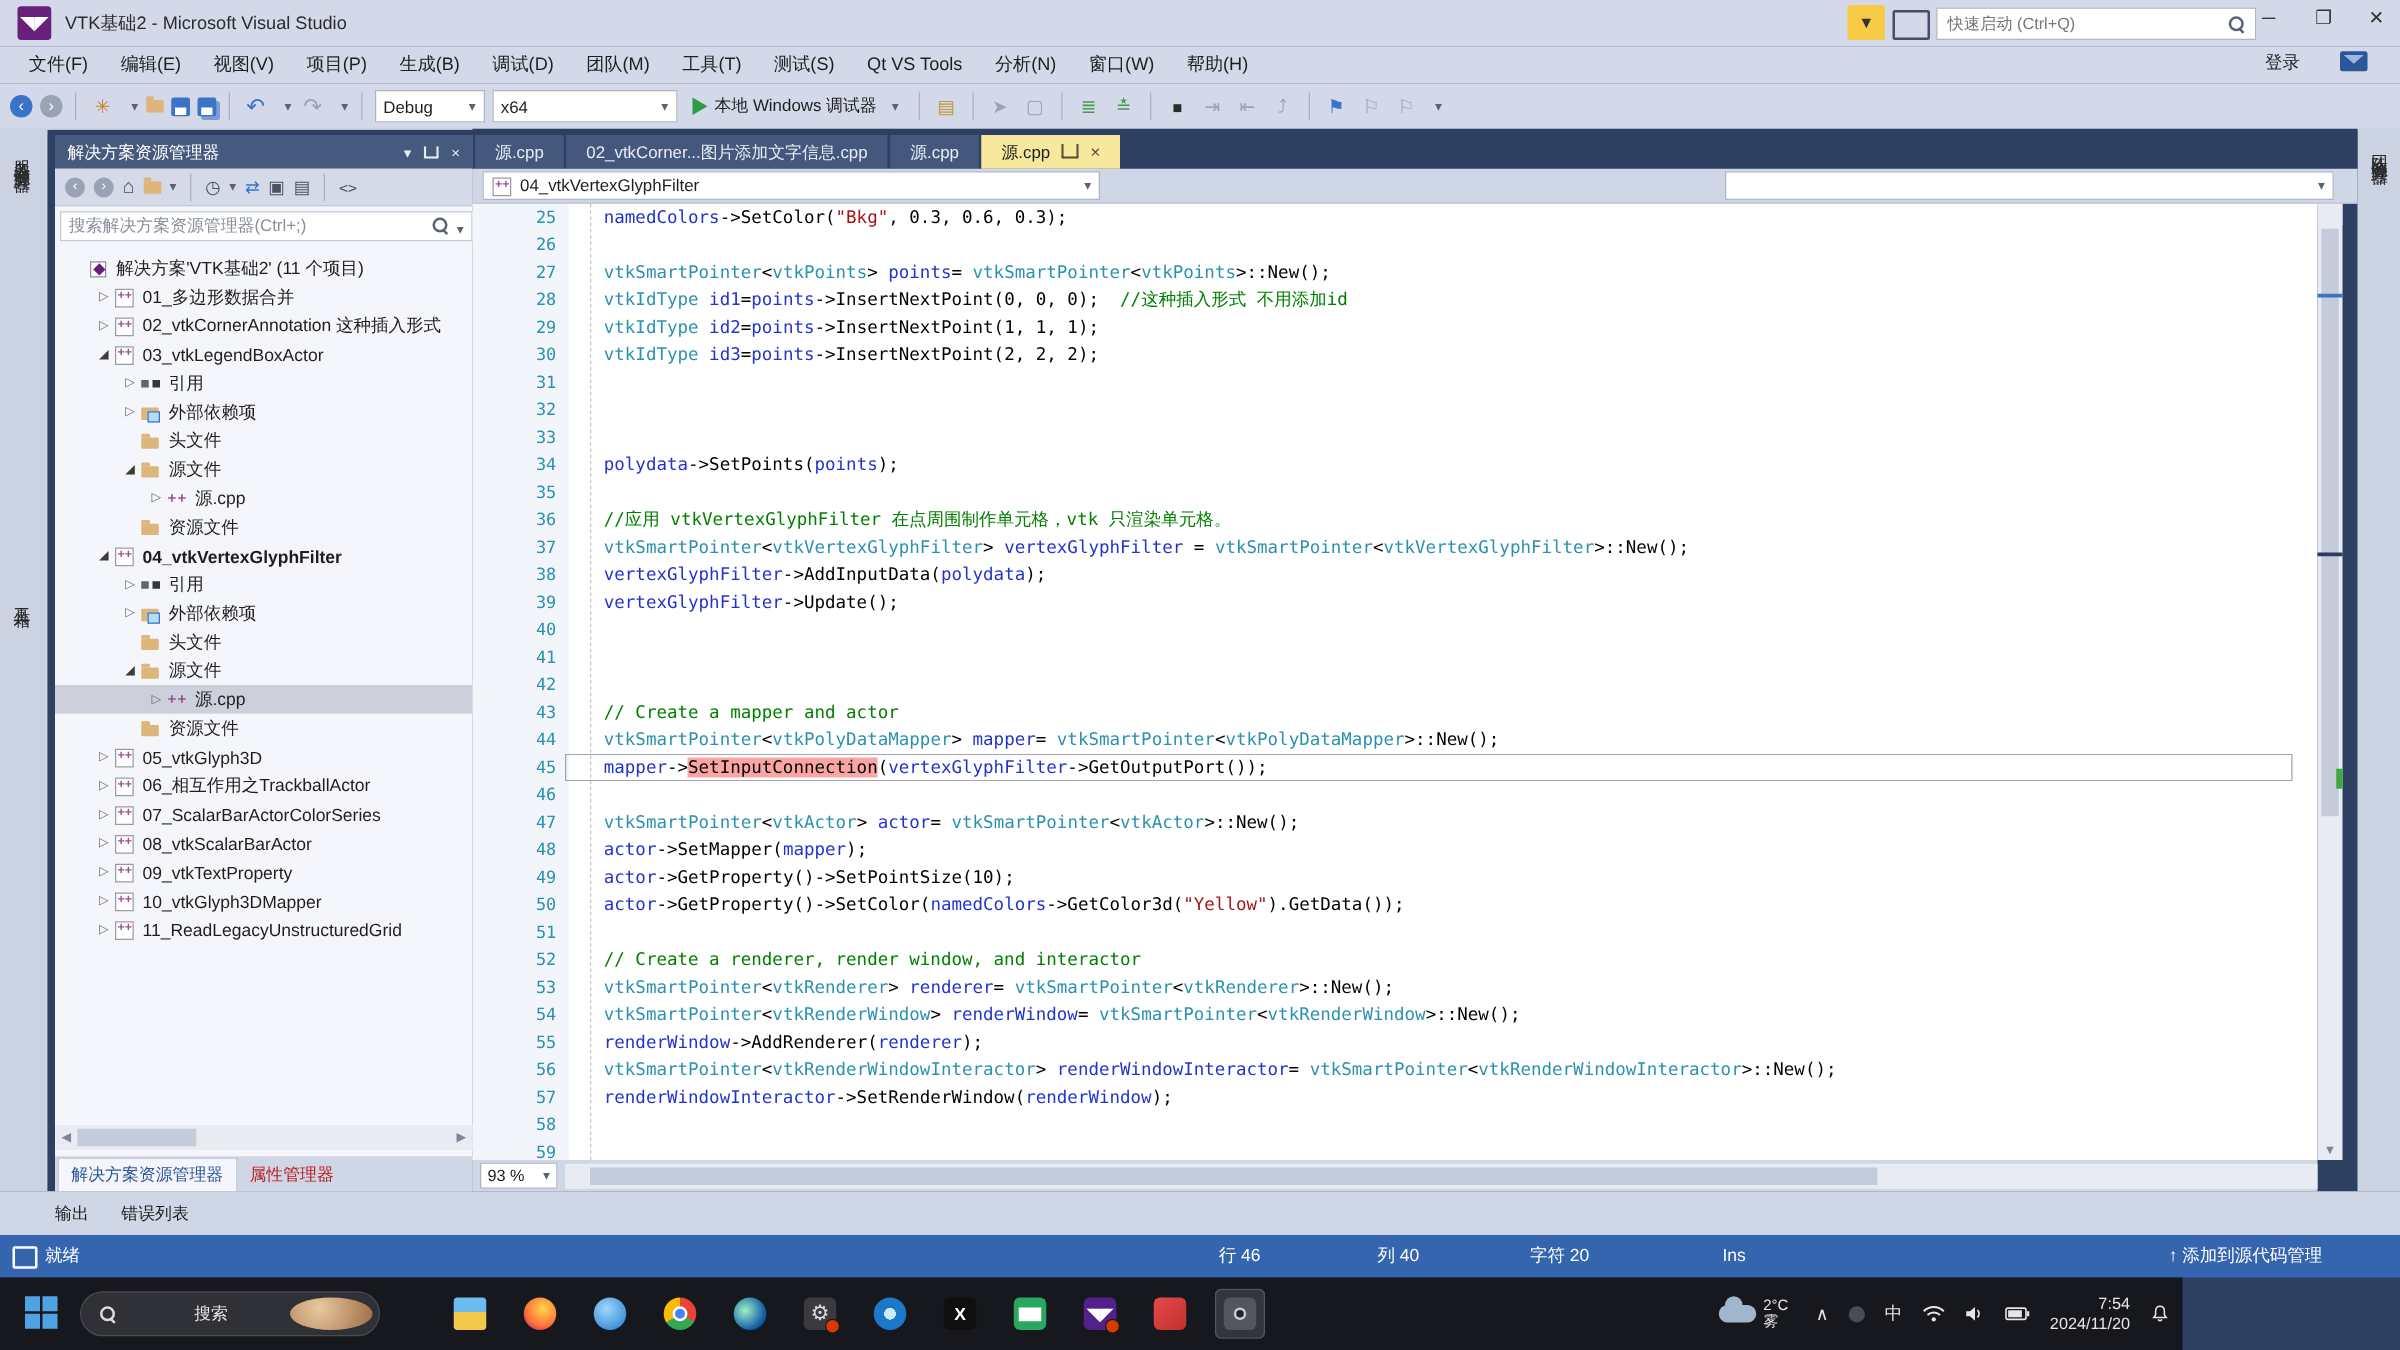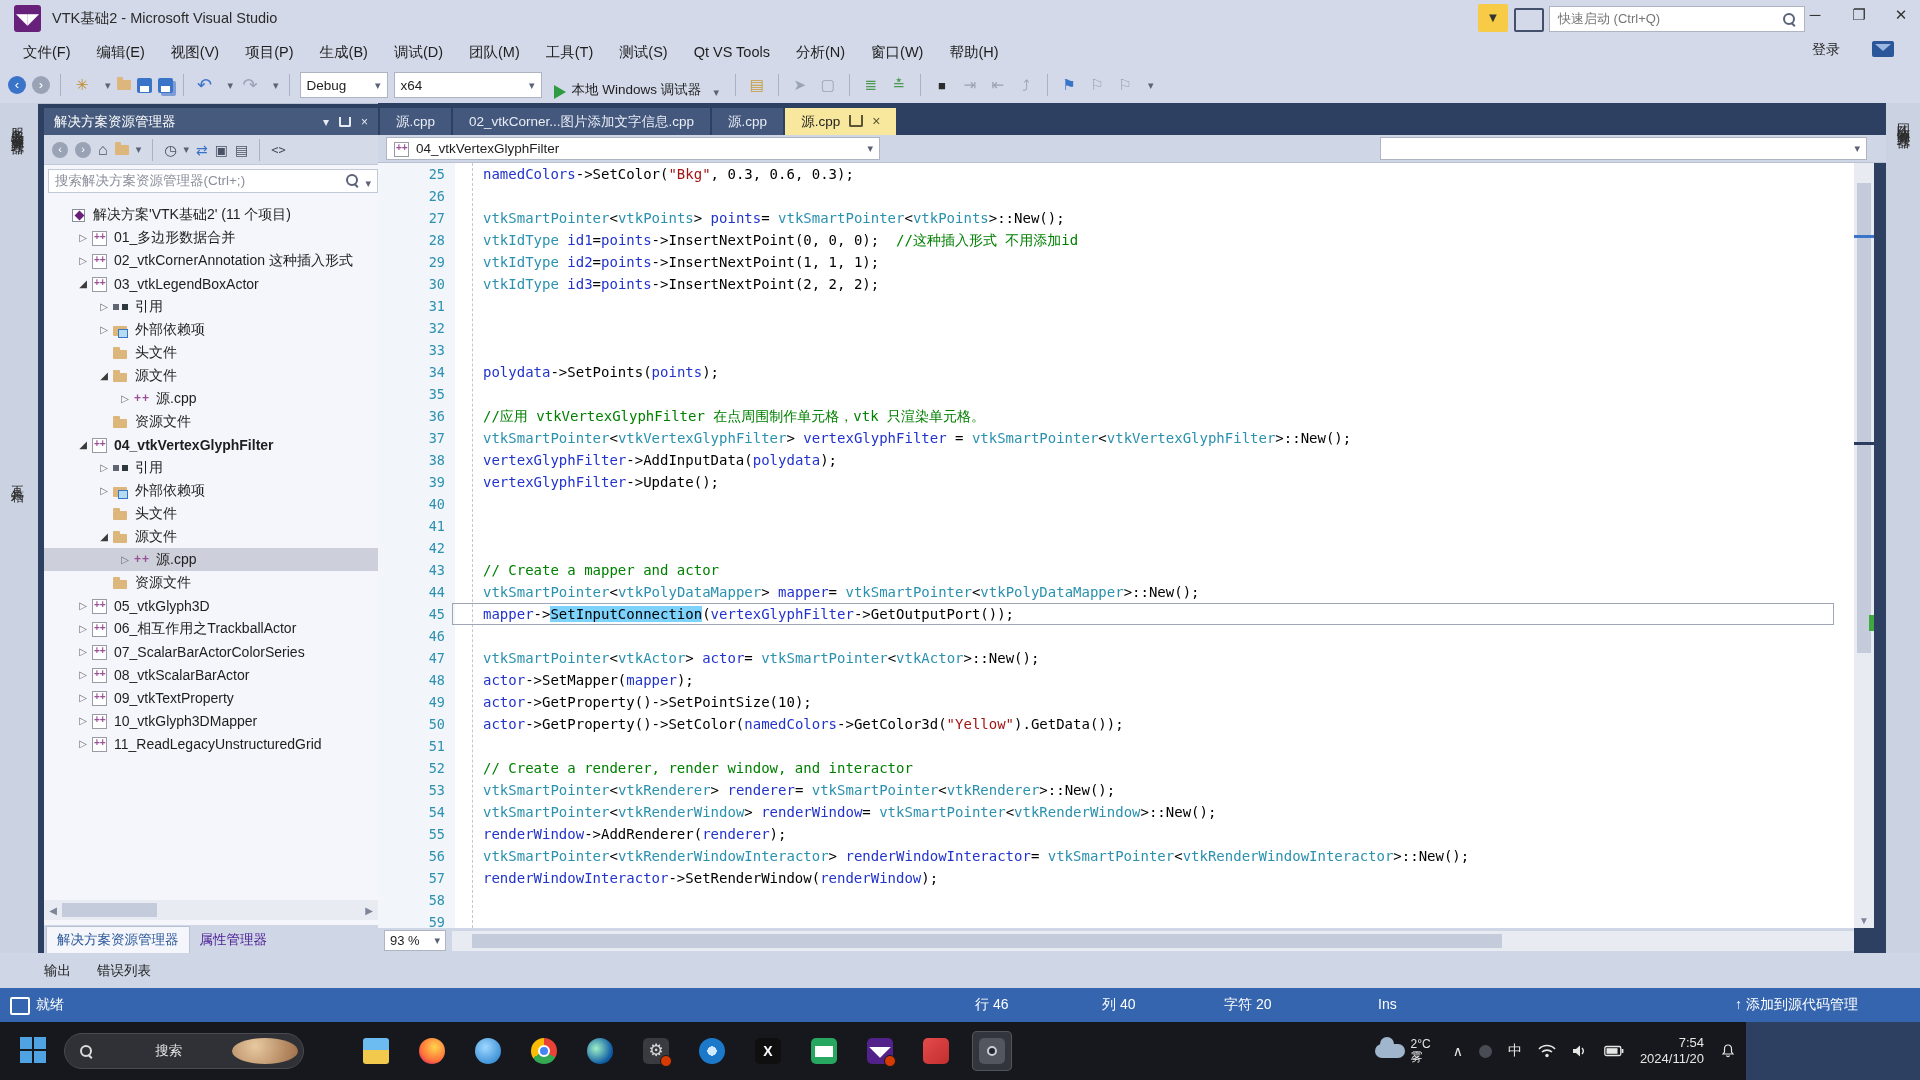--- a/index.html
+++ b/index.html
@@ -28,21 +28,21 @@
   #toolbar{left:0;top:67px;width:1920px;height:36px;background:#D3D9E8;border-bottom:1px solid #B9C1D4;display:flex;align-items:center;padding-left:8px;gap:6px;}
   .tb-sep{width:1px;height:22px;background:#A9B1C4;margin:0 4px;}
   .tb-ico{width:22px;height:22px;display:inline-flex;align-items:center;justify-content:center;font-size:15px;color:#4a5265;}
   .tb-circle{width:18px;height:18px;border-radius:50%;background:#3A74C9;color:#fff;text-align:center;line-height:17px;font-size:13px;}
   .tb-circle.gray{background:#9AA3B5;}
   .floppy{width:15px;height:15px;background:#3A74C9;border-radius:2px;position:relative;}
   .floppy::after{content:"";position:absolute;left:3px;bottom:1px;width:9px;height:6px;background:#fff;}
   .gray-glyph{color:#9AA3B5;}
   .combo{height:24px;background:#fff;border:1px solid #AEB4C2;display:flex;align-items:center;padding:0 6px;justify-content:space-between;font-size:13.5px;color:#1e1e1e;}
   .caret{color:#5a6375;font-size:11px;margin-left:6px;}
-  #run-btn{display:flex;align-items:flex-end;gap:6px;padding:0 6px;height:28px;}
+  #run-btn{display:flex;align-items:center;gap:6px;padding:0 6px;height:28px;}
   #run-play{width:0;height:0;border-left:12px solid #2E9B43;border-top:7px solid transparent;border-bottom:7px solid transparent;}
   
   #left-strip{left:0;top:103px;width:38px;height:850px;background:#CBD3E3;}
   #right-strip{left:1886px;top:103px;width:34px;height:850px;background:#CBD3E3;}
   .vtab{writing-mode:vertical-rl;color:#2b2b2b;font-size:13.5px;letter-spacing:2px;position:absolute;left:8px;}
   #right-strip .vtab{left:8px;}
   
   #se{left:38px;top:108px;width:340px;height:845px;background:#F4F6FB;border-left:6px solid #2E4062;box-sizing:border-box;}
   #se-title{position:absolute;left:0;top:0;width:100%;height:27px;background:#465A7D;color:#fff;display:flex;align-items:center;padding:0 10px;box-sizing:border-box;font-size:13.5px;}
   #se-title .sp{flex:1;}
@@ -67,40 +67,40 @@
   .ti-folder::before{content:"";position:absolute;left:1px;top:5px;width:14px;height:9px;background:#DCB67A;border-radius:1px;}
   .ti-folder::after{content:"";position:absolute;left:1px;top:2px;width:7px;height:3px;background:#DCB67A;border-radius:1px 1px 0 0;}
   .ti-extdeps::before{content:"";position:absolute;left:1px;top:4px;width:14px;height:10px;background:#DCB67A;border-radius:1px;}
   .ti-extdeps::after{content:"";position:absolute;left:6px;top:7px;width:8px;height:7px;background:#B5DDF2;border:1px solid #3A74C9;}
   .ti-cpp::after{content:"++";position:absolute;left:1px;top:0px;font-size:12px;font-weight:bold;color:#9B4F96;letter-spacing:1px;}
   .tlabel.bold{font-weight:bold;}
   #se-hscroll{position:absolute;left:0;top:792px;width:100%;height:20px;background:#E8EBF2;display:flex;align-items:center;}
   .sb-arrow{width:18px;text-align:center;color:#7d8699;font-size:10px;}
   #se-thumb{position:absolute;left:18px;top:3px;width:95px;height:14px;background:#C4CBDA;}
   #se-tabs{position:absolute;left:0;top:817px;width:100%;height:28px;background:#CFD6E5;display:flex;align-items:flex-end;padding-left:2px;box-sizing:border-box;}
-  .se-btab{padding:4px 10px;font-size:13.5px;color:#4c1d95;}
+  .se-btab{padding:4px 10px;font-size:13.5px;color:#b91c1c;}
   .se-btab.on{background:#F4F6FB;border:1px solid #B9C1D4;border-bottom:none;color:#2B579A;}
   
   #editor{left:378px;top:103px;width:1508px;height:850px;}
   #tabwell{position:absolute;left:0;top:0;width:100%;height:32px;background:#2E4062;display:flex;align-items:flex-end;padding-left:2px;box-sizing:border-box;}
   .etab{height:27px;line-height:27px;padding:0 16px;background:#44587E;color:#E8ECF4;margin-right:2px;font-size:13.5px;white-space:nowrap;}
   .etab.active{background:#F7E89E;color:#1e1e1e;display:flex;align-items:center;gap:9px;}
   .etab .pin{display:inline-block;width:10px;height:10px;border:2px solid #5c5434;border-top:none;border-radius:0 0 2px 2px;position:relative;top:-1px;}
   .etab .tclose{font-size:14px;color:#5c5434;}
   #navbar{position:absolute;left:0;top:32px;width:100%;height:28px;background:#CFD6E5;border-bottom:1px solid #B9C1D4;box-sizing:border-box;}
   .nav-combo{position:absolute;top:2px;height:23px;background:#fff;border:1px solid #AEB4C2;display:flex;align-items:center;justify-content:space-between;padding:0 6px;box-sizing:border-box;font-size:13.5px;}
   #code-wrap{position:absolute;left:0;top:60px;width:1476px;height:765px;background:#fff;overflow:hidden;}
   #gutter{position:absolute;left:0;top:0;width:77px;height:100%;background:#F2F5FA;}
   .lnum{height:22px;line-height:22px;text-align:right;padding-right:10px;color:#2B91AF;font-family:"DejaVu Sans Mono",monospace;font-size:13.5px;}
   #fold-line{position:absolute;left:94px;top:0;height:100%;border-left:1px dashed #C6C6C6;}
   #code-lines{position:absolute;left:0;top:0;right:20px;font-family:"DejaVu Sans Mono",monospace;font-size:14px;}
   .code-line{height:22px;line-height:22px;white-space:pre;padding-left:105px;}
   .code-line.cur{margin-left:74px;padding-left:31px;box-shadow:inset 0 0 0 1px #9FA6B8;}
   .tk-p{color:#000;} .tk-t{color:#2B91AF;} .tk-v{color:#2233CC;} .tk-c{color:#008000;} .tk-s{color:#A31515;}
-  .tk-h{color:#000;background:#7dd3fc;}
+  .tk-h{color:#000;background:#fca5a5;}
   #vscroll{position:absolute;left:1476px;top:60px;width:20px;height:765px;background:#E8EBF2;}
   #vthumb{position:absolute;left:3px;top:20px;width:14px;height:470px;background:#C4CBDA;}
   .vmark{position:absolute;width:100%;height:3px;}
   #split-handle{position:absolute;left:1476px;top:60px;width:20px;height:16px;background:#CFD6E5;border-bottom:1px solid #AEB4C2;}
   #ebottom{position:absolute;left:0;top:825px;width:1476px;height:25px;background:#CFD6E5;display:flex;align-items:center;}
   #zoom-box{width:62px;height:21px;background:#fff;border:1px solid #AEB4C2;margin-left:6px;display:flex;align-items:center;justify-content:space-between;padding:0 5px;box-sizing:border-box;font-size:13px;}
   #hscroll{flex:1;height:20px;background:#E8EBF2;margin-left:6px;position:relative;}
   #hthumb{position:absolute;left:20px;top:3px;width:1030px;height:14px;background:#C4CBDA;}
   
   #bottom-strip{left:0;top:953px;width:1920px;height:35px;background:#CFD6E5;display:flex;align-items:center;padding-left:44px;gap:26px;box-sizing:border-box;}

